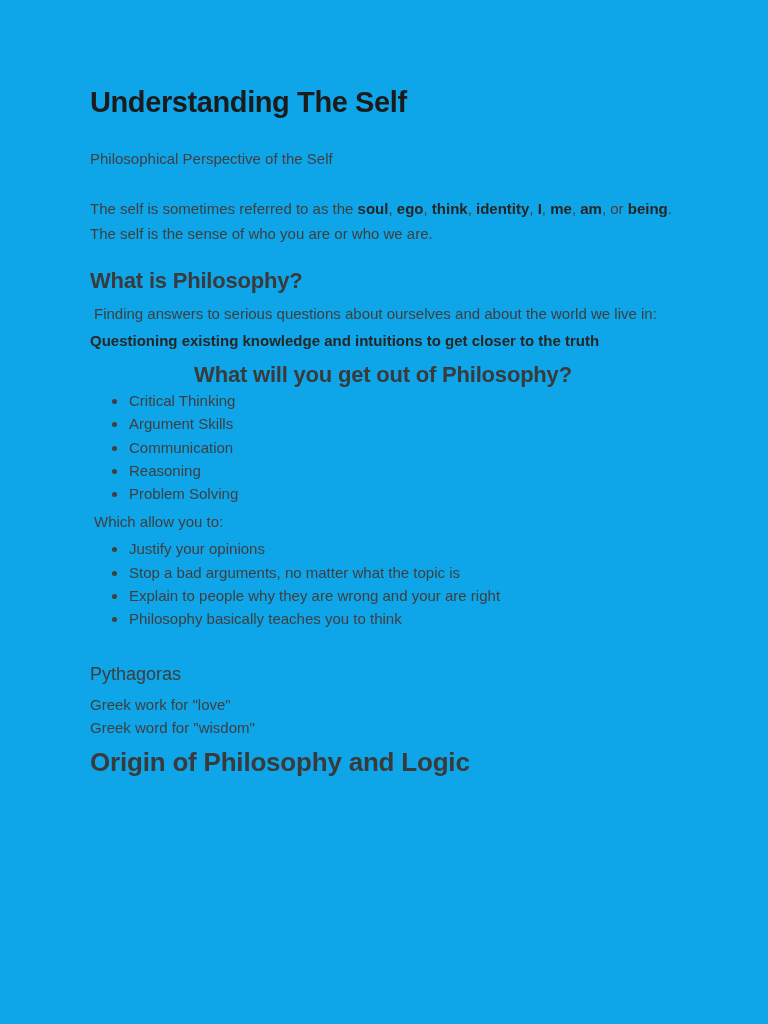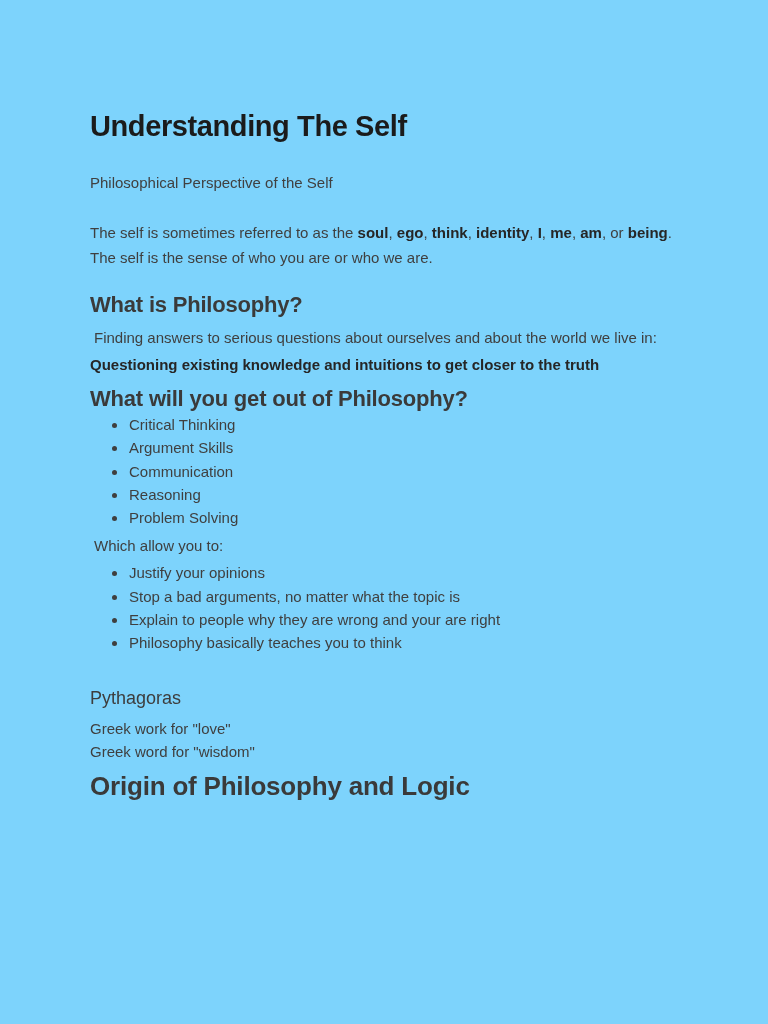--- a/index.html
+++ b/index.html
@@ -1,21 +1,21 @@
 <!DOCTYPE html>
 <html><head>
 <meta charset="utf-8">
 <style>
   html, body { margin: 0; padding: 0; background: #ffffff; }
   .doc-page {
     width: 768px;
     min-height: 1024px;
-    background: #7dd3fc;
+    background: #0ea5e9;
     box-sizing: border-box;
-    padding: 108px 92px 40px 90px;
+    padding: 84px 92px 40px 90px;
     font-family: "Liberation Sans", sans-serif;
     font-size: 15px;
     line-height: 23.4px;
     color: #3f3f3f;
   }
   .title {
     margin: 0;
     font-size: 29px;
     line-height: 36px;
     font-weight: 900;
@@ -33,21 +33,21 @@
   }
   .intro b, .emphasis-line { font-weight: 700; color: #262626; }
   .section-heading {
     font-size: 22px;
     line-height: 28px;
     font-weight: 700;
     letter-spacing: -0.2px;
     color: #3a3a3a;
     margin: 21px 0 7px 0;
   }
-  .section-heading.tight { margin: 8px 0 0 0; }
+  .section-heading.tight { margin: 8px 0 0 0; text-align: center; }
   p.lead, p.label-line { margin: 4px; }
   p.spaced-label { margin: 26px 0 0 0; }
   ul.bullet-list {
     margin: 0;
     padding: 0 0 0 38px;
     list-style: disc outside;
   }
   ul.bullet-list li { padding-left: 1px; }
   .emphasis-line { margin: 0; }
   .subheading-light {

